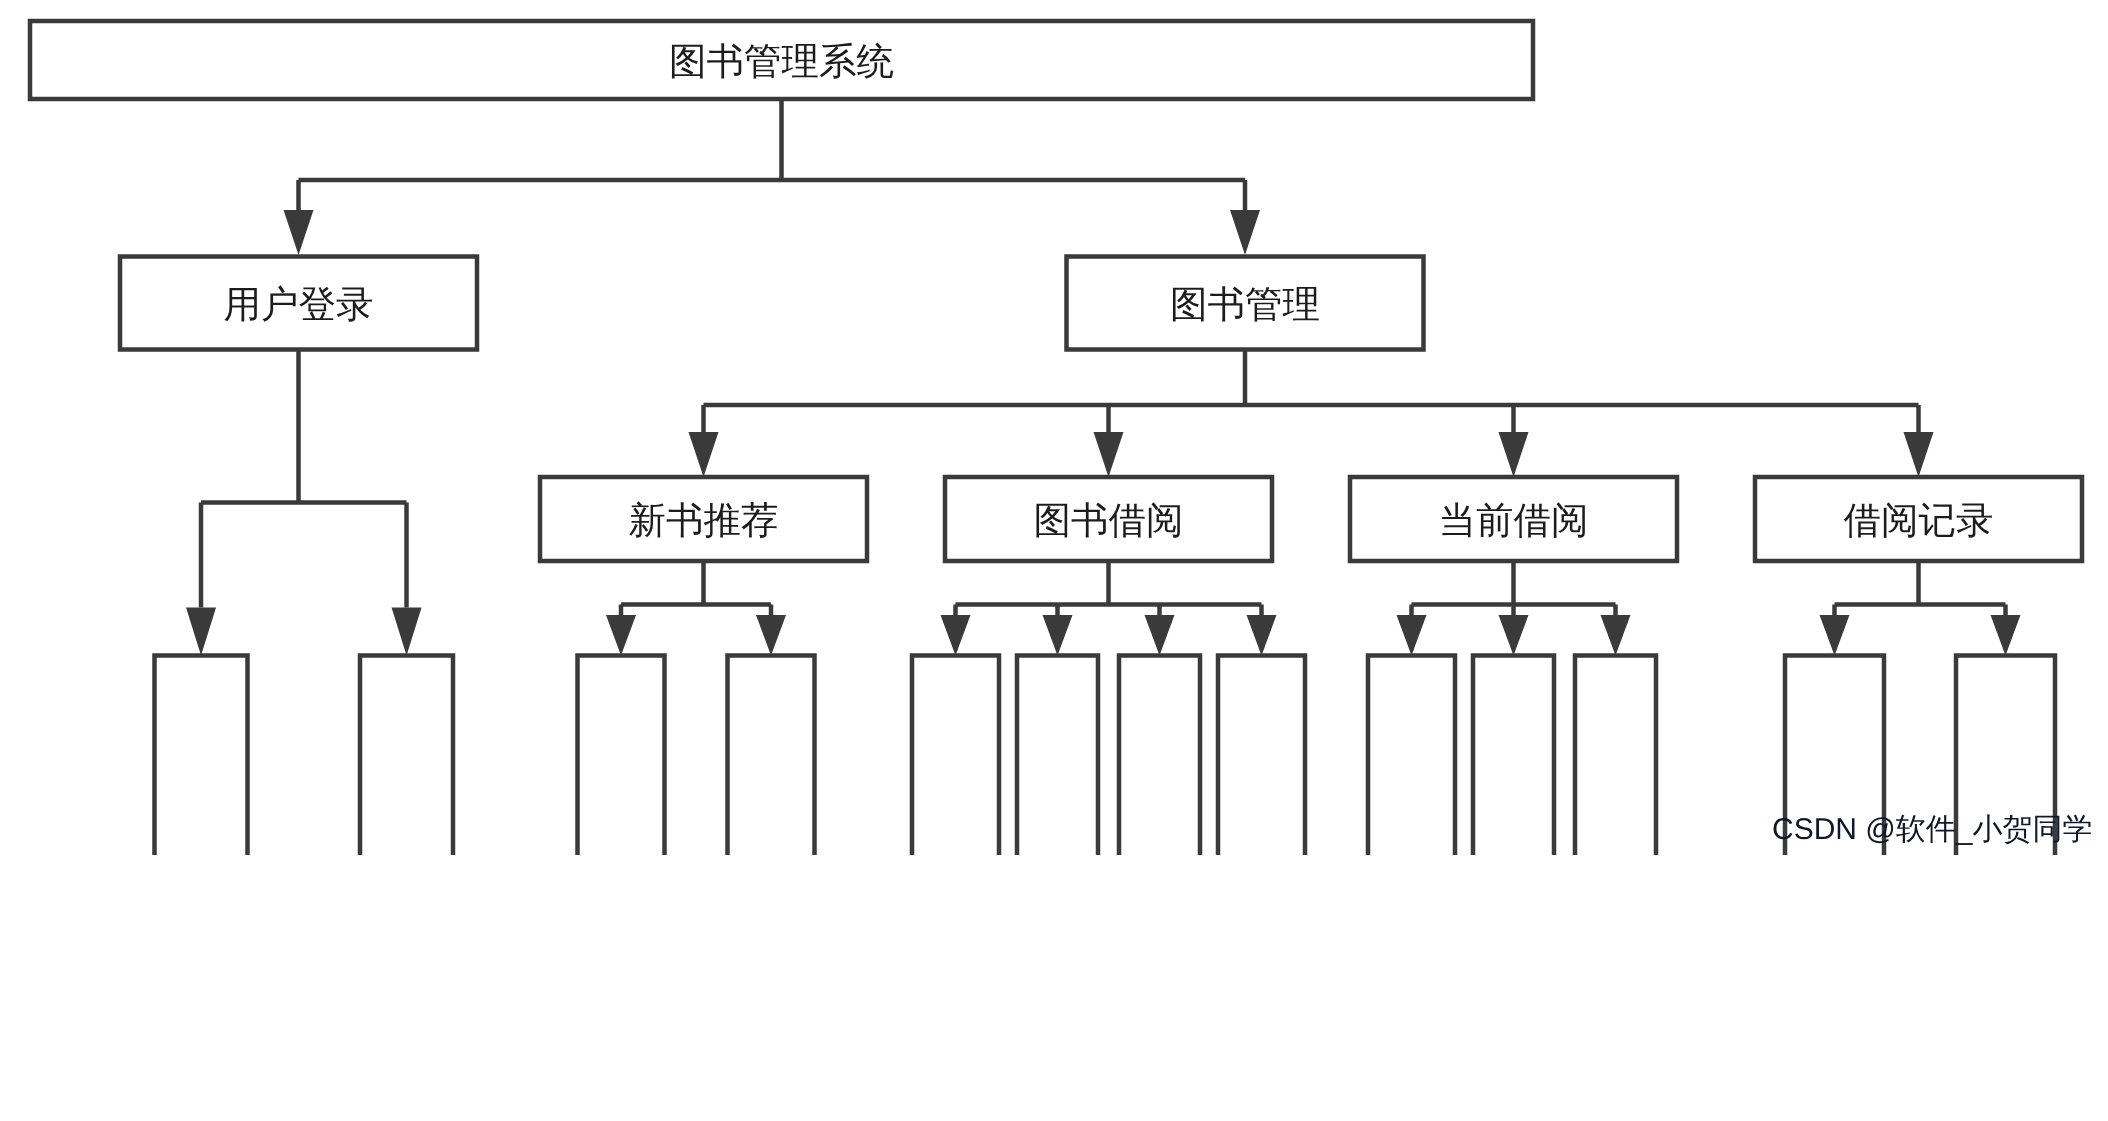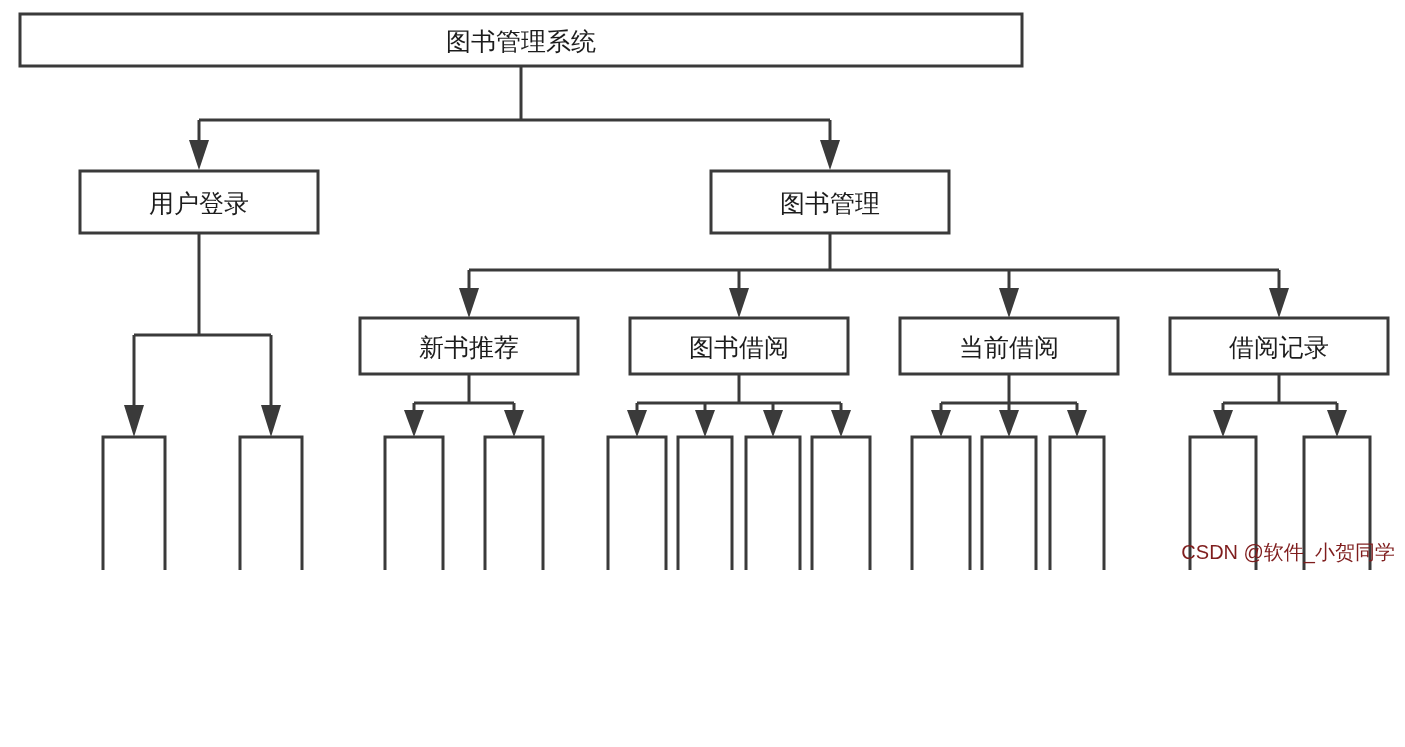--- a/index.html
+++ b/index.html
@@ -61,21 +61,21 @@
     justify-content: center;
     pointer-events: none;
     letter-spacing: 0.5px;
   }
   .watermark {
     position: absolute;
     right: 10px;
     bottom: 4px;
     font-family: "Liberation Sans", "DejaVu Sans", sans-serif;
     font-size: 20px;
-    color: #7f1d1d;
+    color: #0f172a;
     white-space: nowrap;
     user-select: none;
   }
 </style>
 </head>
 <body>
 
 <div id="diagram-root">
 
   <svg id="flow" viewBox="0 0 1405 747">

